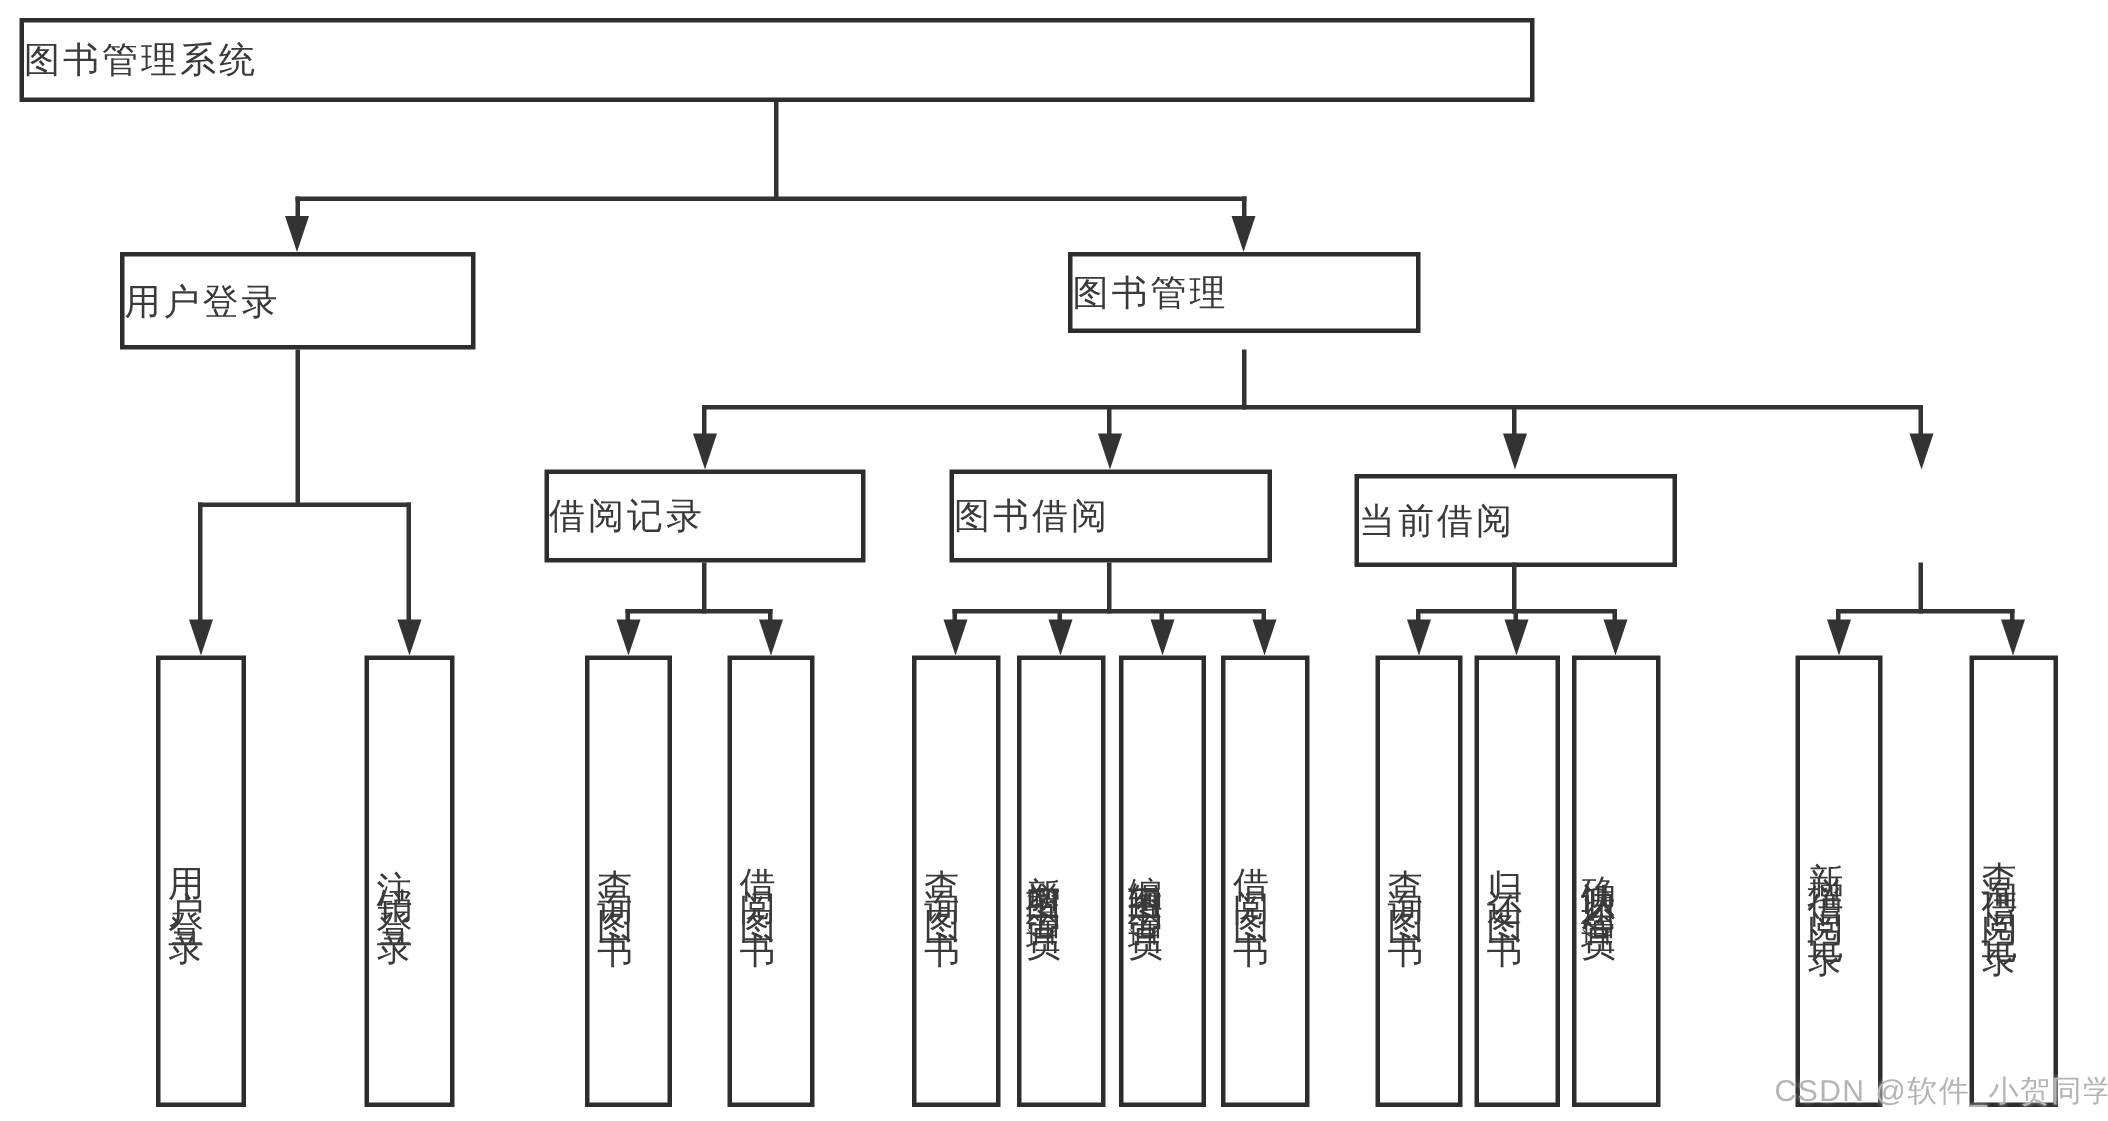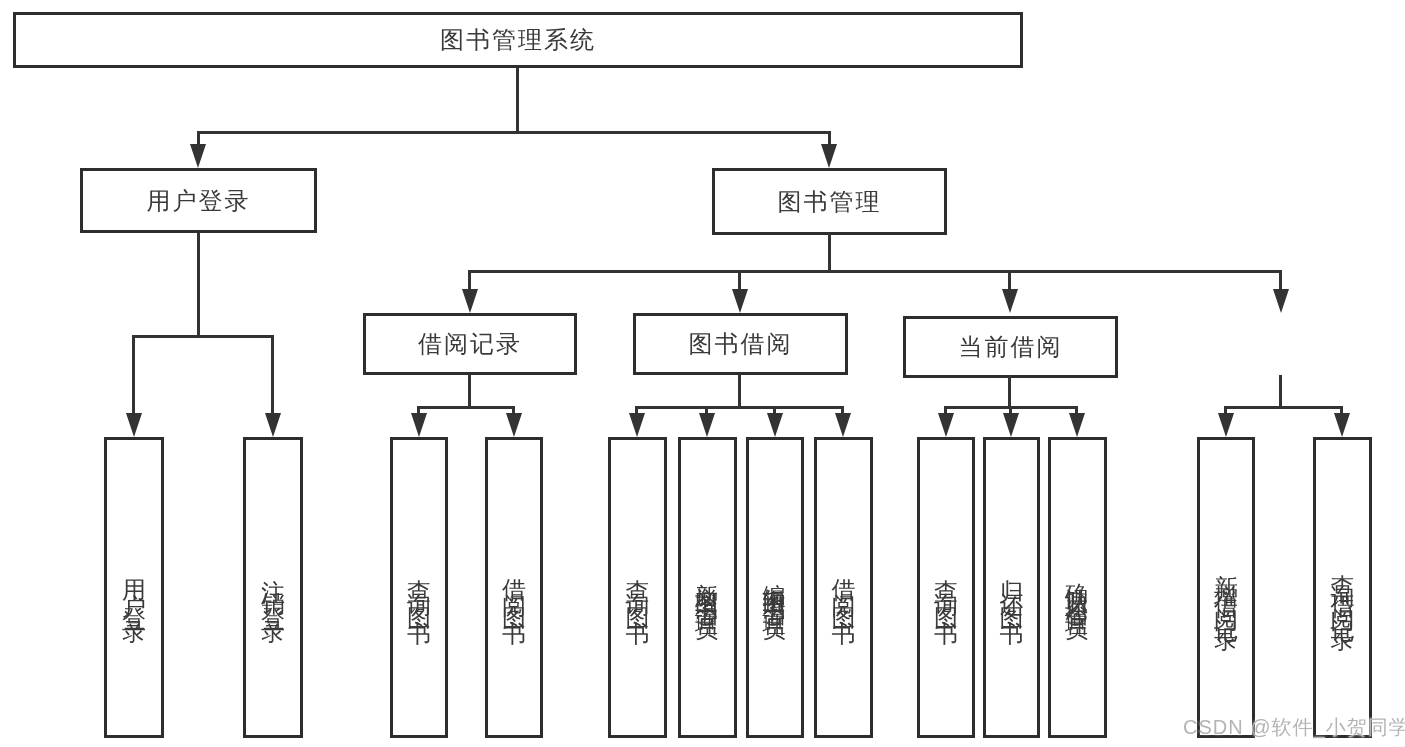--- a/index.html
+++ b/index.html
@@ -2,21 +2,21 @@
 <html><head>
 <meta charset="utf-8">
 <style>
   html,body{margin:0;padding:0;background:#ffffff;}
   #canvas{
     position:relative;width:1405px;height:747px;background:#ffffff;overflow:hidden;
     font-family:"Liberation Sans","DejaVu Sans",sans-serif;
   }
   .box{
     position:absolute;background:#ffffff;border:3px solid #2d2d2d;box-sizing:border-box;
-    display:flex;align-items:center;justify-content:center;color:#3a3a3a;
+    display:flex;align-items:center;justify-content:flex-start;color:#3a3a3a;
   }
   .hlabel{font-size:24px;letter-spacing:2px;white-space:nowrap;}
   .vtext{writing-mode:vertical-rl;text-orientation:mixed;font-size:24px;color:#3a3a3a;white-space:nowrap;}
   .v-short{letter-spacing:14px;}
   .v-mid{letter-spacing:11px;}
   .v-long{font-size:23px;letter-spacing:5px;}
   .hline{position:absolute;height:3px;background:#333333;}
   .vline{position:absolute;width:3px;background:#333333;}
   .arrow{
     position:absolute;width:0;height:0;
@@ -40,21 +40,21 @@
   <div class="vline" style="left:516px;top:68px;height:65px;"></div>
   <div class="hline" style="left:197px;top:131px;width:634px;"></div>
   <div class="vline" style="left:197px;top:131px;height:16px;"></div>
   <div class="arrow" style="left:190px;top:144px;"></div>
   <div class="vline" style="left:828px;top:131px;height:16px;"></div>
   <div class="arrow" style="left:821px;top:144px;"></div>
 
   <div class="box" style="left:80px;top:168px;width:237px;height:65px;">
     <span class="hlabel">用户登录</span>
   </div>
-  <div class="box" style="left:712px;top:168px;width:235px;height:67px;">
+  <div class="box" style="left:712px;top:168px;width:235px;height:54px;">
     <span class="hlabel">图书管理</span>
   </div>
 
   <div class="vline" style="left:197px;top:233px;height:105px;"></div>
   <div class="hline" style="left:132px;top:335px;width:142px;"></div>
   <div class="vline" style="left:132px;top:335px;height:80px;"></div>
   <div class="arrow" style="left:126px;top:413px;"></div>
   <div class="vline" style="left:271px;top:335px;height:80px;"></div>
   <div class="arrow" style="left:265px;top:413px;"></div>
 

